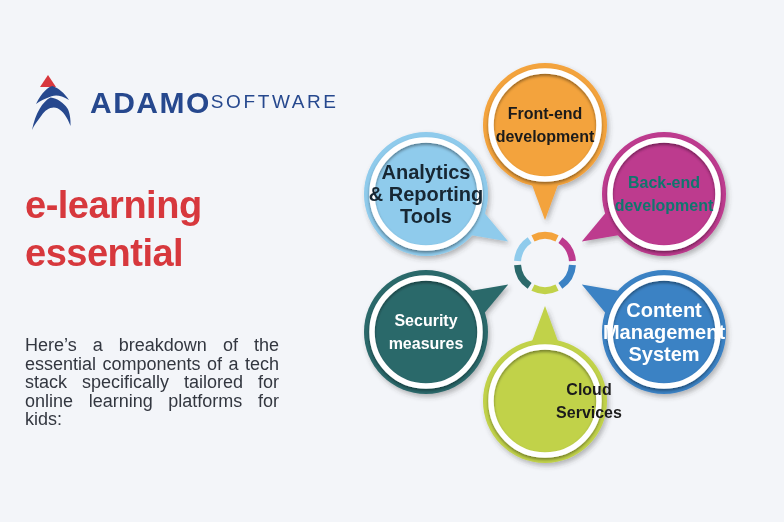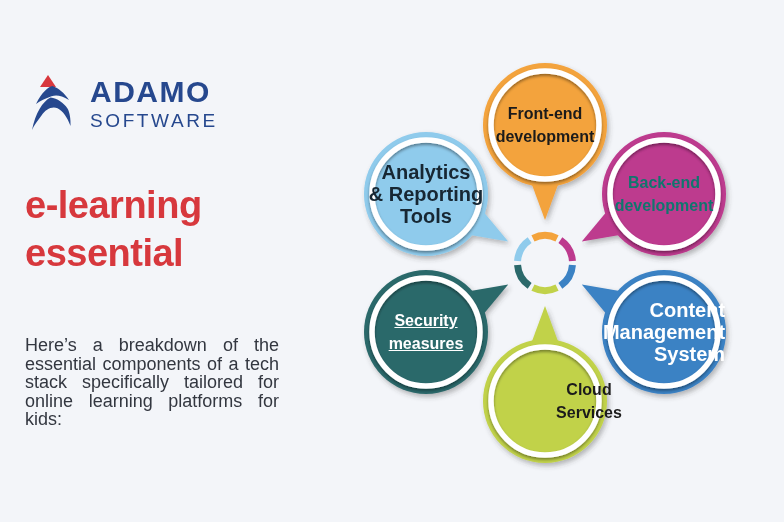--- a/index.html
+++ b/index.html
@@ -9,21 +9,21 @@
     font-family: "Liberation Sans", sans-serif;
     overflow: hidden;
     background: #f3f5f9;
   }
 
   
   .left-col { position: absolute; left: 25px; top: 0; width: 300px; }
 
   .logo { position: absolute; top: 72px; left: 6px; display: flex; align-items: center; gap: 15px; }
   .logo-mark { width: 44px; height: 62px; }
-  .logo-text { display: flex; flex-direction: column; }
+  .logo-text { display: flex; flex-direction: row; }
   .logo-word {
     font-size: 30px; font-weight: 800; letter-spacing: 1.5px; line-height: 1.0;
   }
   .logo-sub {
     font-size: 19px; font-weight: 400; letter-spacing: 2.6px; line-height: 1.0; margin-top: 4px;
   }
 
   .title { position: absolute; top: 181px; left: 0; font-weight: 800; font-size: 38px; line-height: 48px; letter-spacing: -0.5px; }
   .title div { white-space: nowrap; }
 
@@ -123,23 +123,23 @@
       <path d="M557.05 287.72 A27.5 27.5 0 0 1 532.95 287.72" stroke="#c1d24a"></path>
       <path d="M529.63 285.80 A27.5 27.5 0 0 1 517.56 264.92" stroke="#2b696b"></path>
       <path d="M517.56 261.08 A27.5 27.5 0 0 1 529.63 240.20" stroke="#8fcbec"></path>
     </g>
   </svg>
 
   <div class="bubble-label lab-2" style="left: 545px; top: 125px; color: rgb(27, 27, 27);">Front-end
 development</div>
   <div class="bubble-label lab-2" style="left: 664px; top: 194px; color: #0f766e;">Back-end
 development</div>
-  <div class="bubble-label lab-3" style="left: 664px; top: 332px; color: rgb(255, 255, 255); text-align: right;">Content
+  <div class="bubble-label lab-3" style="left: 664px; top: 332px; color: rgb(255, 255, 255);">Content
 Management
 System</div>
   <div class="bubble-label lab-2" style="left: 545px; top: 401px; color: rgb(27, 27, 27); margin-left: 44px;">Cloud
 Services</div>
-  <div class="bubble-label lab-2" style="left: 426px; top: 332px; color: rgb(255, 255, 255); text-decoration: underline;">Security
+  <div class="bubble-label lab-2" style="left: 426px; top: 332px; color: rgb(255, 255, 255);">Security
 measures</div>
   <div class="bubble-label lab-3" style="left: 426px; top: 194px; color: rgb(23, 39, 51);">Analytics
 &amp; Reporting
 Tools</div>
 </div>
 
 </body></html>

